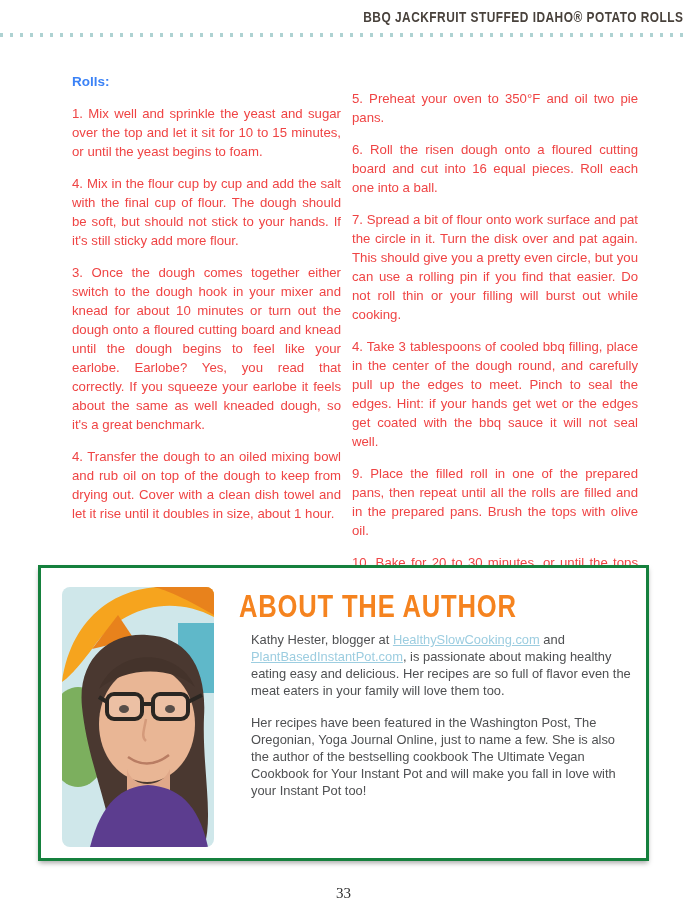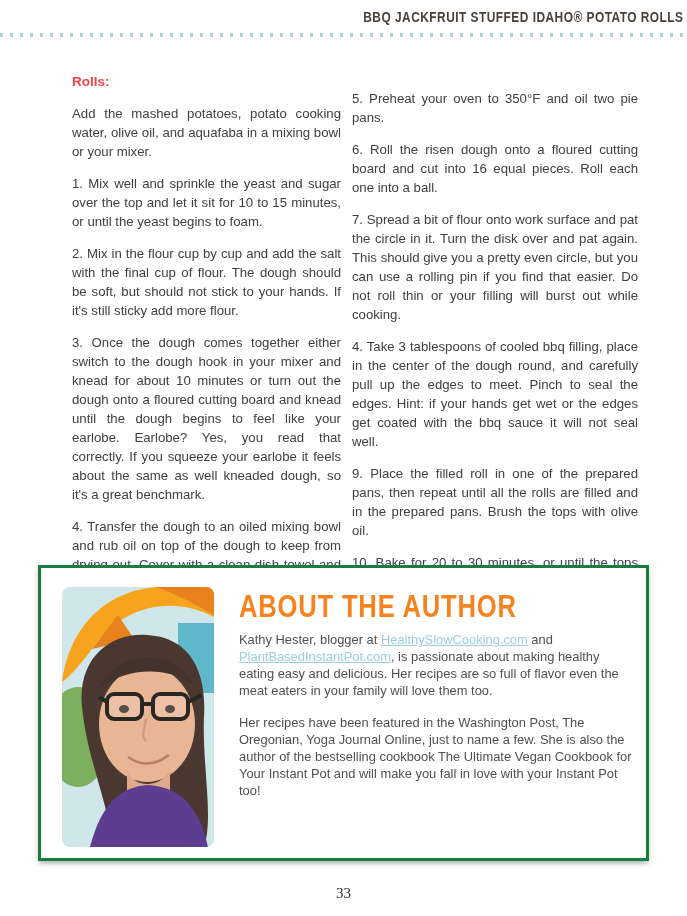--- a/index.html
+++ b/index.html
@@ -17,45 +17,45 @@
   }
   .dotted-divider {
     position:absolute; top:33px; left:0; width:687px; height:4px;
     background:repeating-linear-gradient(to right, #aed2d2 0 3px, transparent 3px 10px);
   }
 
   
   .columns { position:absolute; top:74px; left:72px; width:566px; display:flex; }
   .col-left  { width:269px; margin-right:11px; }
   .col-right { width:286px; padding-top:15px; }
-  .section-heading { font-size:13.5px; font-weight:bold; color:#ef4444; margin:0 0 15px 0; }
+  .section-heading { font-size:13.5px; font-weight:bold; color:#3b82f6; margin:0 0 15px 0; }
   p.body {
     font-size:13.2px; line-height:19px; text-align:justify;
-    color:#404040; margin:0 0 13px 0;
+    color:#ef4444; margin:0 0 13px 0;
   }
 
   
   .author-box {
     position:absolute; left:38px; top:565px; width:611px; height:296px;
     background:#ffffff; border:3px solid #15803d;
     box-shadow:0 3px 5px -1px rgba(0,0,0,0.35);
     box-sizing:border-box;
   }
   .author-photo {
     position:absolute; left:21px; top:19px; width:152px; height:260px;
     border-radius:8px; overflow:hidden;
   }
   .author-heading {
     position:absolute; left:198px; top:20px;
     font-size:32px; font-weight:bold; color:#f5831f;
     transform:scaleX(0.8); transform-origin:0 0; letter-spacing:1px; white-space:nowrap;
     margin:0;
   }
   .author-bio { position:absolute; left:198px; top:63px; width:397px; }
-  .author-bio p { font-size:12.9px; line-height:17px; color:#4f5052; margin:0 0 15px 0; text-align:left; }
+  .author-bio p { font-size:12.9px; line-height:17px; color:#4f5052; margin:0 0 15px 12px; text-align:left; }
   a.link { color:#9ccde0; text-decoration:underline; cursor:pointer; }
 
   
   .page-number {
     position:absolute; bottom:14px; left:0; width:100%; text-align:center;
     font-family:"Liberation Serif", serif; font-size:15px; color:#2f2f2f;
   }
 </style>
 </head>
 <body>
@@ -63,23 +63,22 @@
 <div class="page">
 
   <div class="page-title-row">
     <span class="page-title">BBQ JACKFRUIT STUFFED IDAHO® POTATO ROLLS</span>
   </div>
   <div class="dotted-divider"></div>
 
   <div class="columns">
     <div class="col-left">
       <h3 class="section-heading">Rolls:</h3>
-      <p class="body">Add the mashed potatoes, potato cooking water, olive oil, and aquafaba in a mixing bowl or your mixer.</p>
       <p class="body">1. Mix well and sprinkle the yeast and sugar over the top and let it sit for 10 to 15 minutes, or until the yeast begins to foam.</p>
-      <p class="body">2. Mix in the flour cup by cup and add the salt with the final cup of flour. The dough should be soft, but should not stick to your hands. If it's still sticky add more flour.</p>
+      <p class="body">4. Mix in the flour cup by cup and add the salt with the final cup of flour. The dough should be soft, but should not stick to your hands. If it's still sticky add more flour.</p>
       <p class="body">3. Once the dough comes together either switch to the dough hook in your mixer and knead for about 10 minutes or turn out the dough onto a floured cutting board and knead until the dough begins to feel like your earlobe. Earlobe? Yes, you read that correctly. If you squeeze your earlobe it feels about the same as well kneaded dough, so it's a great benchmark.</p>
       <p class="body">4. Transfer the dough to an oiled mixing bowl and rub oil on top of the dough to keep from drying out. Cover with a clean dish towel and let it rise until it doubles in size, about 1 hour.</p>
     </div>
     <div class="col-right">
       <p class="body">5. Preheat your oven to 350°F and oil two pie pans.</p>
       <p class="body">6. Roll the risen dough onto a floured cutting board and cut into 16 equal pieces. Roll each one into a ball.</p>
       <p class="body">7. Spread a bit of flour onto work surface and pat the circle in it. Turn the disk over and pat again. This should give you a pretty even circle, but you can use a rolling pin if you find that easier. Do not roll thin or your filling will burst out while cooking.</p>
       <p class="body">4. Take 3 tablespoons of cooled bbq filling, place in the center of the dough round, and carefully pull up the edges to meet. Pinch to seal the edges. Hint: if your hands get wet or the edges get coated with the bbq sauce it will not seal well.</p>
       <p class="body">9. Place the filled roll in one of the prepared pans, then repeat until all the rolls are filled and in the prepared pans. Brush the tops with olive oil.</p>
       <p class="body">10. Bake for 20 to 30 minutes, or until the tops are browned and firm to the touch.</p>

